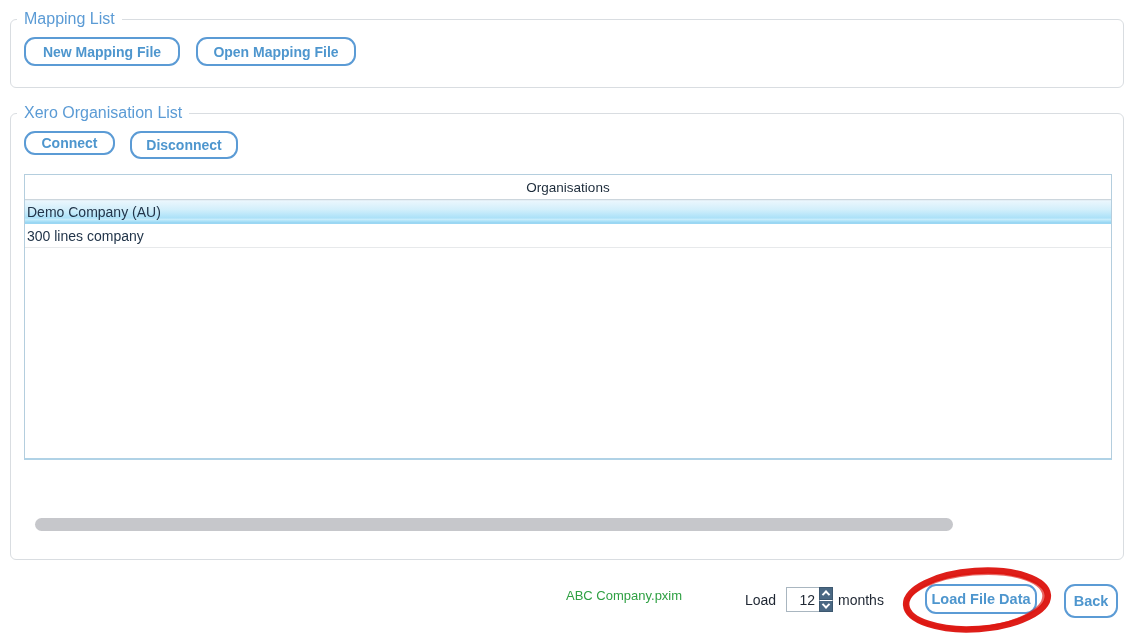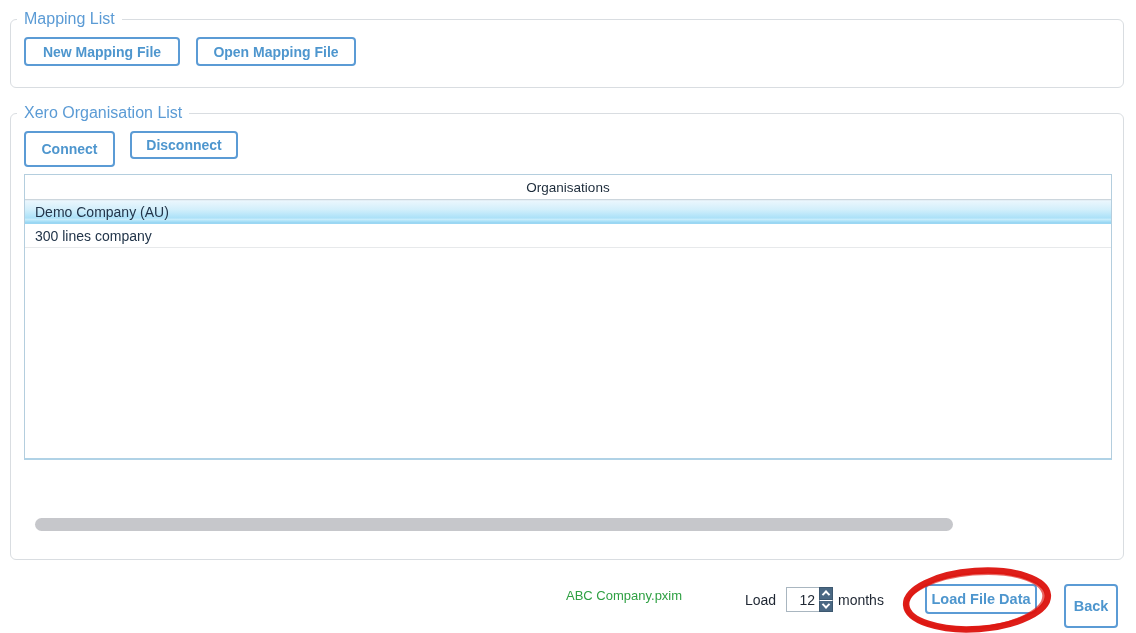--- a/index.html
+++ b/index.html
@@ -33,21 +33,21 @@
     white-space: nowrap;
   }
   
   .btn {
     position: absolute;
     display: flex;
     align-items: center;
     justify-content: center;
     background: #ffffff;
     border: 2px solid #5b9bd5;
-    border-radius: 4px;
+    border-radius: 11px;
     color: #4e96ce;
     font-size: 14px;
     font-weight: 600;
     white-space: nowrap;
     font-family: "Liberation Sans", "DejaVu Sans", sans-serif;
   }
   
   .org-table {
     position: absolute;
     left: 24px; top: 174px;
@@ -63,21 +63,21 @@
     justify-content: center;
     background: #ffffff;
     border-bottom: 1px solid #ccd6dd;
     font-size: 13.5px;
     color: #1c2b3a;
   }
   .org-row {
     height: 24px;
     display: flex;
     align-items: center;
-    padding-left: 10px;
+    padding-left: 2px;
     font-size: 14px;
     color: #22354a;
     background: #ffffff;
     border-bottom: 1px solid #e7e9eb;
   }
   .org-row.selected {
     background: linear-gradient(180deg,
       #eaf6fd 0%, #d3effb 40%, #b5e5f9 70%,
       #ace1f8 80%, #c6ecfb 88%, #9fdcf6 100%);
     border-top: 1px solid #e3eef5;
@@ -149,21 +149,21 @@
 
 <div class="page">
 
   <div class="groupbox" style="left:10px; top:19px; width:1114px; height:69px;"></div>
   <div class="group-title" style="left:17px; top:9px;">Mapping List</div>
   <button class="btn" style="left:24px; top:37px; width:156px; height:29px;">New Mapping File</button>
   <button class="btn" style="left:196px; top:37px; width:160px; height:29px;">Open Mapping File</button>
 
   <div class="groupbox" style="left:10px; top:113px; width:1114px; height:447px;"></div>
   <div class="group-title" style="left:17px; top:103px;">Xero Organisation List</div>
-  <button class="btn" style="left:24px; top:131px; width:91px; height:36px;">Connect</button>
+  <button class="btn" style="left:24px; top:131px; width:91px; height:24px;">Connect</button>
   <button class="btn" style="left:130px; top:131px; width:108px; height:28px;">Disconnect</button>
 
   <div class="org-table">
     <div class="org-header">Organisations</div>
     <div class="org-row selected">Demo Company (AU)</div>
     <div class="org-row">300 lines company</div>
   </div>
   <div class="hscrollbar-thumb"></div>
 
   <div class="file-name">ABC Company.pxim</div>
@@ -177,20 +177,20 @@
       </div>
       <div class="spinner-btn">
         <span class="chev down"></span>
       </div>
     </div>
   </div>
 
   <div class="footer-label" style="left:838px; top:592px;">months</div>
 
   <button class="btn" style="left:925px; top:584px; width:112px; height:30px; font-size:14.5px;">Load File Data</button>
-  <button class="btn" style="left:1064px; top:584px; width:54px; height:44px; font-size:14.5px;">Back</button>
+  <button class="btn" style="left:1064px; top:584px; width:54px; height:34px; font-size:14.5px;">Back</button>
 
   <svg class="annotation-overlay" viewBox="0 0 1136 633">
     <ellipse cx="977" cy="600" rx="71" ry="29" transform="rotate(-4 977 600)" fill="none" stroke="#dd1510" stroke-width="6.5" stroke-linecap="round" opacity="0.96"></ellipse>
     <ellipse cx="975" cy="601" rx="69" ry="27" transform="rotate(-5 975 601)" fill="none" stroke="#dd1510" stroke-width="3" stroke-linecap="round" opacity="0.65"></ellipse>
   </svg>
 
 </div>
 
 </body></html>

